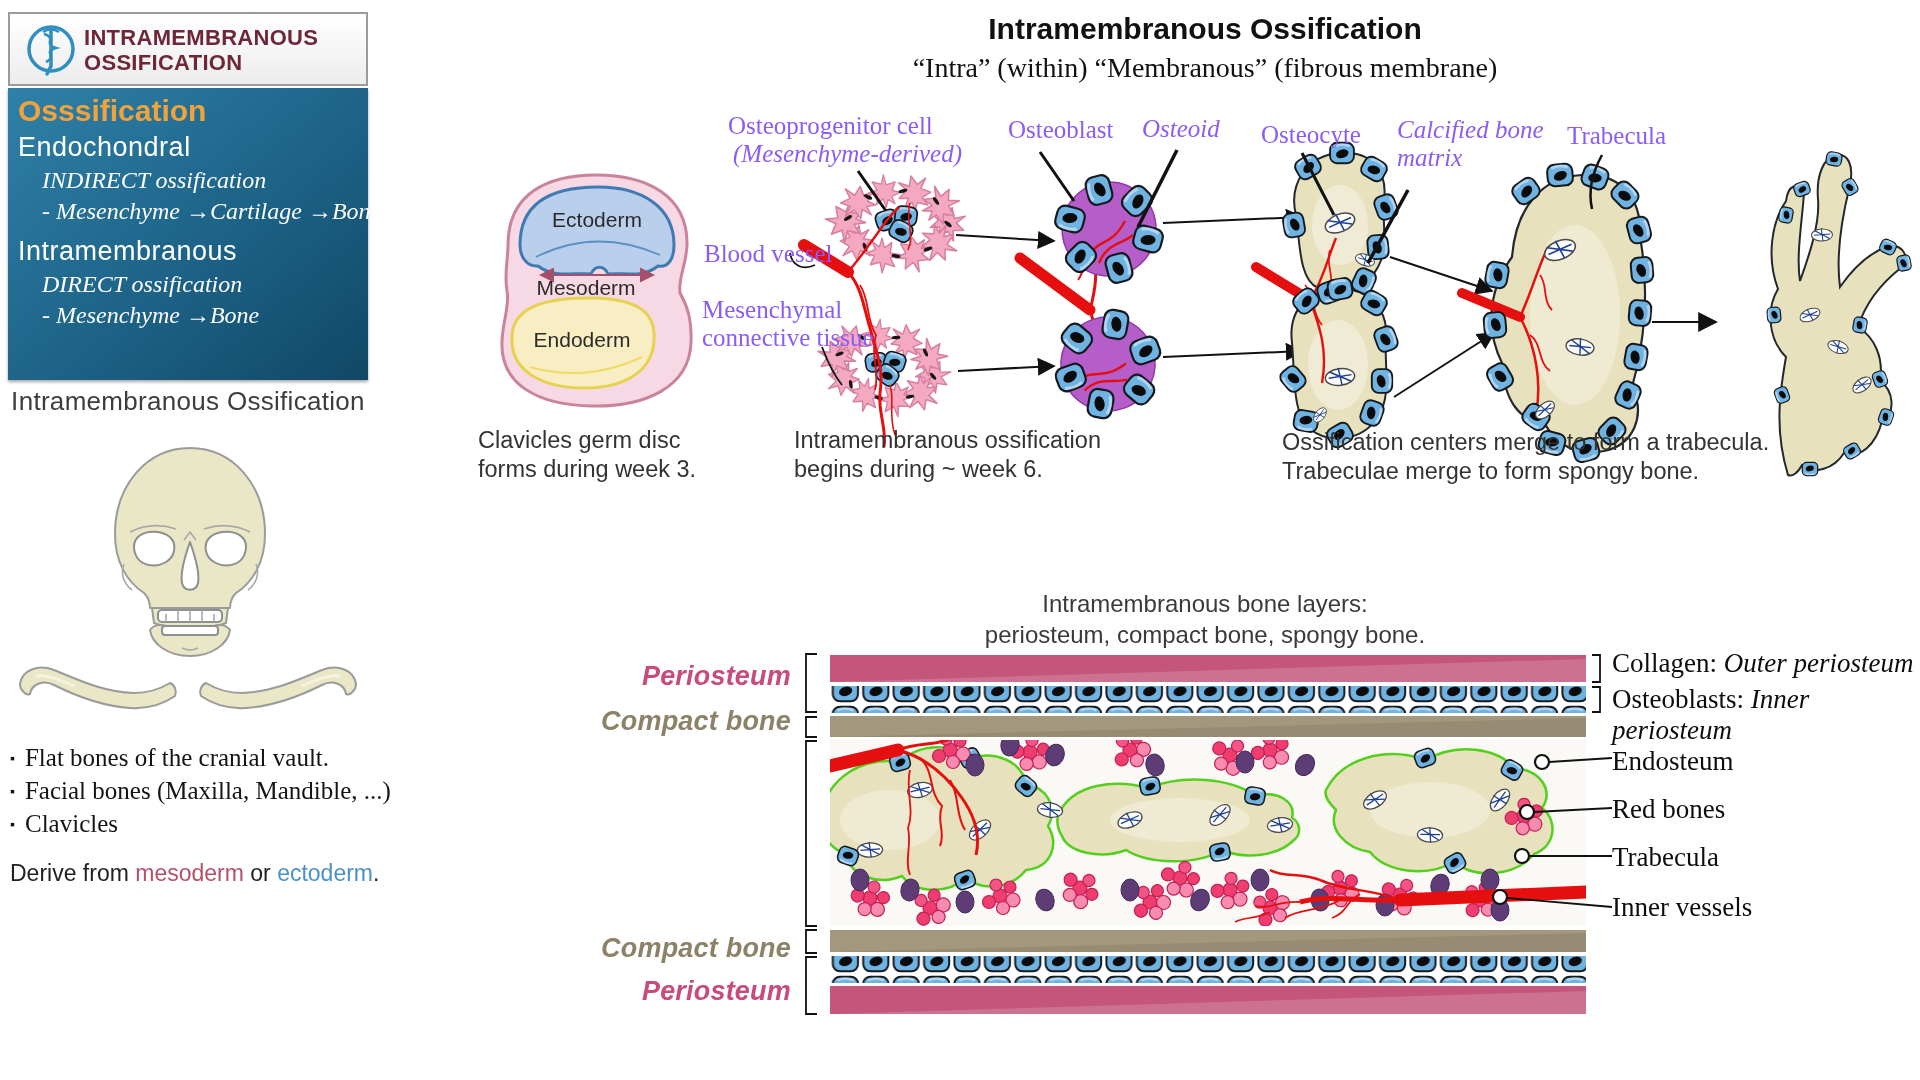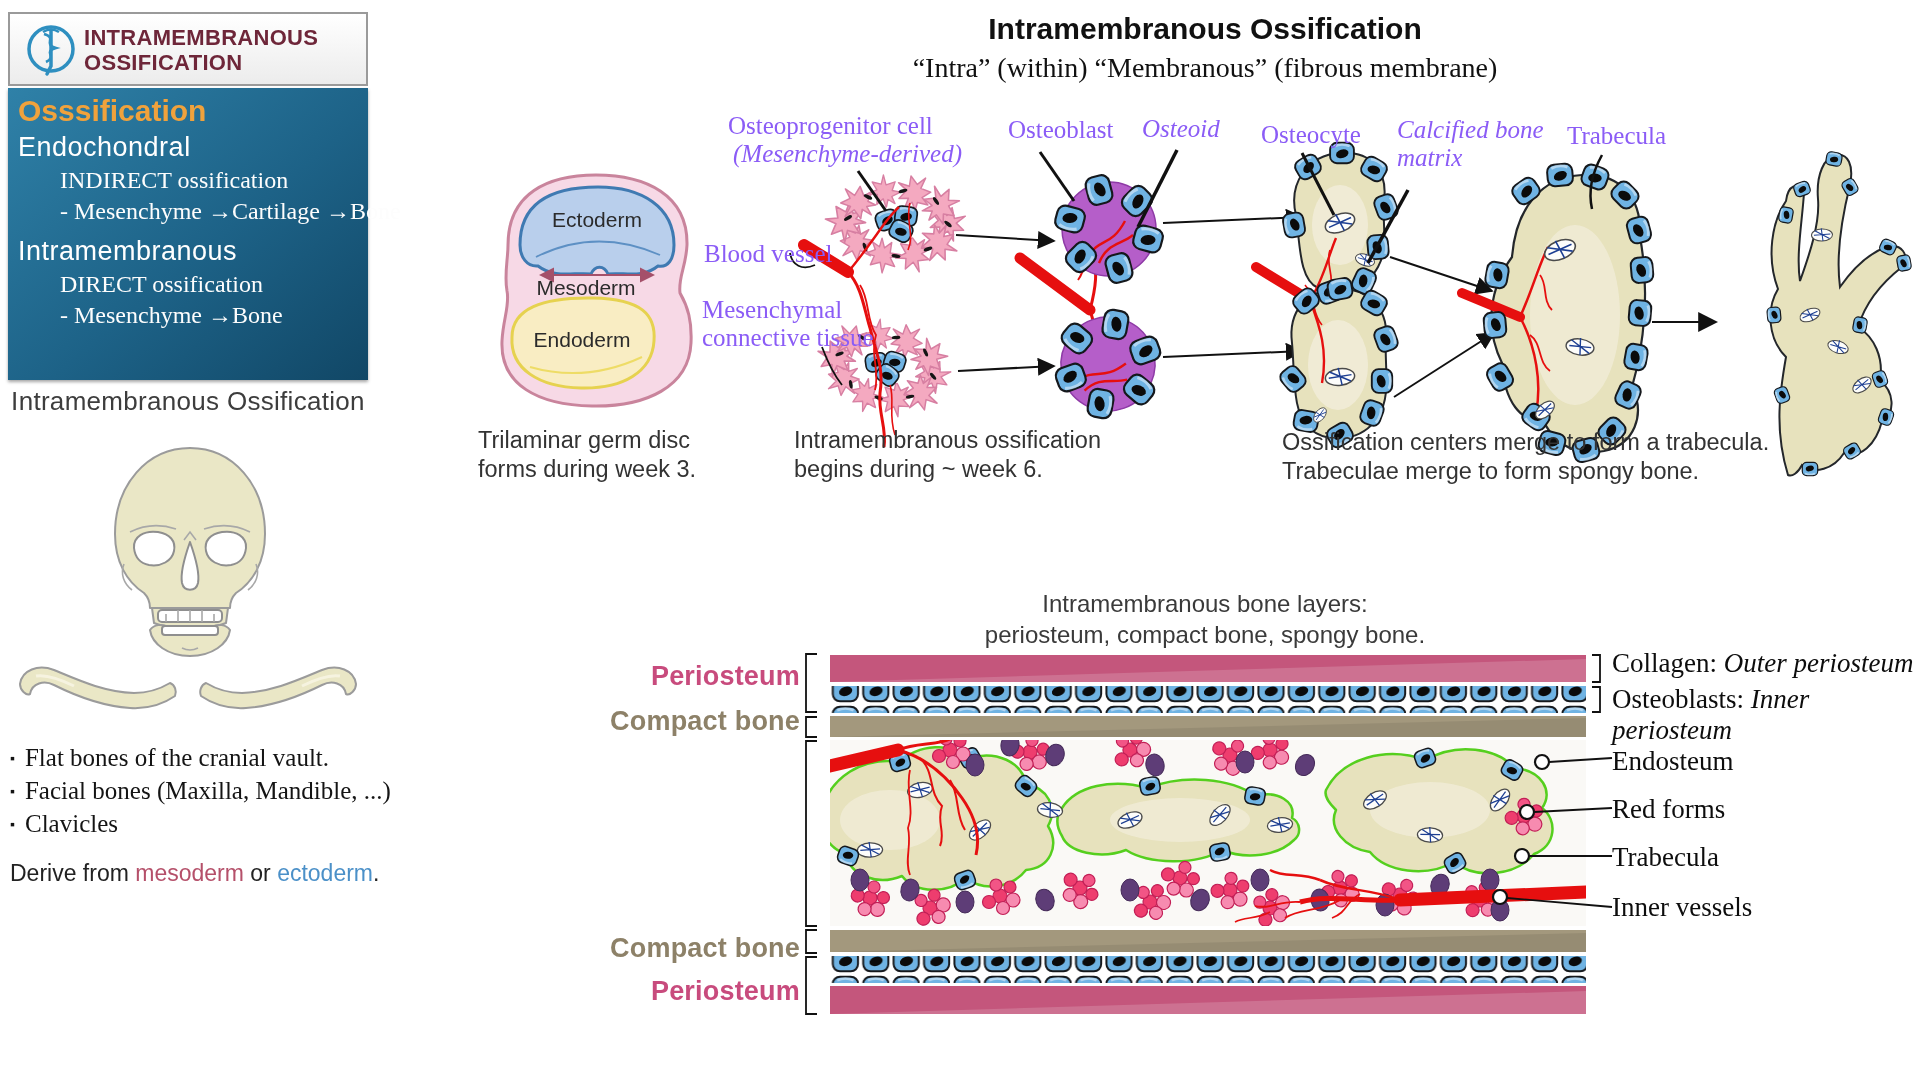--- a/index.html
+++ b/index.html
@@ -16,21 +16,21 @@
   .header-title{position:absolute;left:74px;top:11px;font-size:22px;font-weight:700;
     color:#6e2639;line-height:25px;letter-spacing:.3px;}
 
   
   .teal-box{position:absolute;left:8px;top:88px;width:360px;height:292px;
     background:linear-gradient(140deg,#2f81a8 0%,#1d6287 55%,#114766 100%);
     box-shadow:0 2px 3px rgba(0,0,0,.35);}
   .tb{position:absolute;left:10px;}
   .tb-heading{top:6px;font-size:30px;font-weight:700;color:#f0a23c;}
   .tb-class{font-size:27px;font-weight:300;color:#fff;letter-spacing:.5px;}
-  .tb-serif{left:52px;font-family:"Liberation Serif", serif;font-size:24px;color:#fdfdfd;}
+  .tb-serif{left:34px;font-family:"Liberation Serif", serif;font-size:24px;color:#fdfdfd;font-style:italic;}
 
   .left-heading{position:absolute;left:0;top:386px;width:376px;text-align:center;
     font-size:26px;color:#3d3d3d;letter-spacing:.3px;}
 
   .bullets{position:absolute;left:10px;top:744px;font-family:"Liberation Serif", serif;
     font-size:25px;color:#141414;}
   .bullets .row{height:33px;}
   .bullets .sq{font-size:14px;vertical-align:3px;margin-right:10px;}
   .derive{position:absolute;left:10px;top:860px;font-size:23px;color:#222;}
   .derive .meso{color:#b5506a;}
@@ -44,22 +44,22 @@
 
   
   .slabel{font-family:"Liberation Serif", serif;font-size:25px;color:#8b5cf6;}
   .italic{font-style:italic;}
 
   .caption{font-size:23.5px;color:#333;line-height:29px;}
 
   
   .bl-title{position:absolute;left:855px;top:588px;width:700px;text-align:center;
     font-size:24px;color:#3a3a3a;line-height:31px;}
-  .layer-label{position:absolute;left:440px;width:360px;text-align:right;
-    font-size:27px;font-weight:700;letter-spacing:.2px;}
+  .layer-label{position:absolute;left:431px;width:360px;text-align:right;
+    font-size:27px;font-weight:700;letter-spacing:.2px;font-style:italic;}
   .lab-perio{color:#c84b7d;}
   .lab-compact{color:#8d8168;}
   .lab-spongy{color:#c9c08f;}
   .anno-label{position:absolute;left:1612px;font-family:"Liberation Serif", serif;
     font-size:27px;color:#0d0d0d;}
 </style>
 </head>
 <body>
 
 <div class="page">
@@ -361,21 +361,21 @@
   <div class="abs slabel" style="left:702px;top:296px">Mesenchymal</div>
   <div class="abs slabel" style="left:702px;top:324px">connective tissue</div>
   <div class="abs slabel" style="left:1008px;top:116px">Osteoblast</div>
   <div class="abs slabel italic" style="left:1142px;top:115px">Osteoid</div>
   <div class="abs slabel" style="left:1261px;top:121px">Osteocyte</div>
   <div class="abs slabel italic" style="left:1397px;top:116px">Calcified bone</div>
   <div class="abs slabel italic" style="left:1397px;top:144px">matrix</div>
   <div class="abs slabel" style="left:1567px;top:122px">Trabecula</div>
 
   <div class="abs caption" style="left:478px;top:426px">
-    <div>Trilaminar germ disc</div>
+    <div>Clavicles germ disc</div>
     <div>forms during week 3.</div>
   </div>
   <div class="abs caption" style="left:794px;top:426px">
     <div>Intramembranous ossification</div>
     <div>begins during ~ week 6.</div>
   </div>
   <div class="abs caption" style="left:1282px;top:428px">
     <div>Ossification centers merge to form a trabecula.</div>
     <div>Trabeculae merge to form spongy bone.</div>
   </div>
@@ -526,17 +526,17 @@
   </svg>
 
   <div class="layer-label lab-perio" style="top:661px">Periosteum</div>
   <div class="layer-label lab-compact" style="top:706px">Compact bone</div>
   <div class="layer-label lab-compact" style="top:933px">Compact bone</div>
   <div class="layer-label lab-perio" style="top:976px">Periosteum</div>
 
   <div class="anno-label" style="top:648px"><span>Collagen: </span><span class="italic">Outer periosteum</span></div>
   <div class="anno-label" style="top:684px"><span>Osteoblasts: </span><span class="italic">Inner periosteum</span></div>
   <div class="anno-label" style="top:746px">Endosteum</div>
-  <div class="anno-label" style="top:794px">Red forms</div>
+  <div class="anno-label" style="top:794px">Red bones</div>
   <div class="anno-label" style="top:842px">Trabecula</div>
   <div class="anno-label" style="top:892px">Inner vessels</div>
 
 </div>
 
 </body></html>

